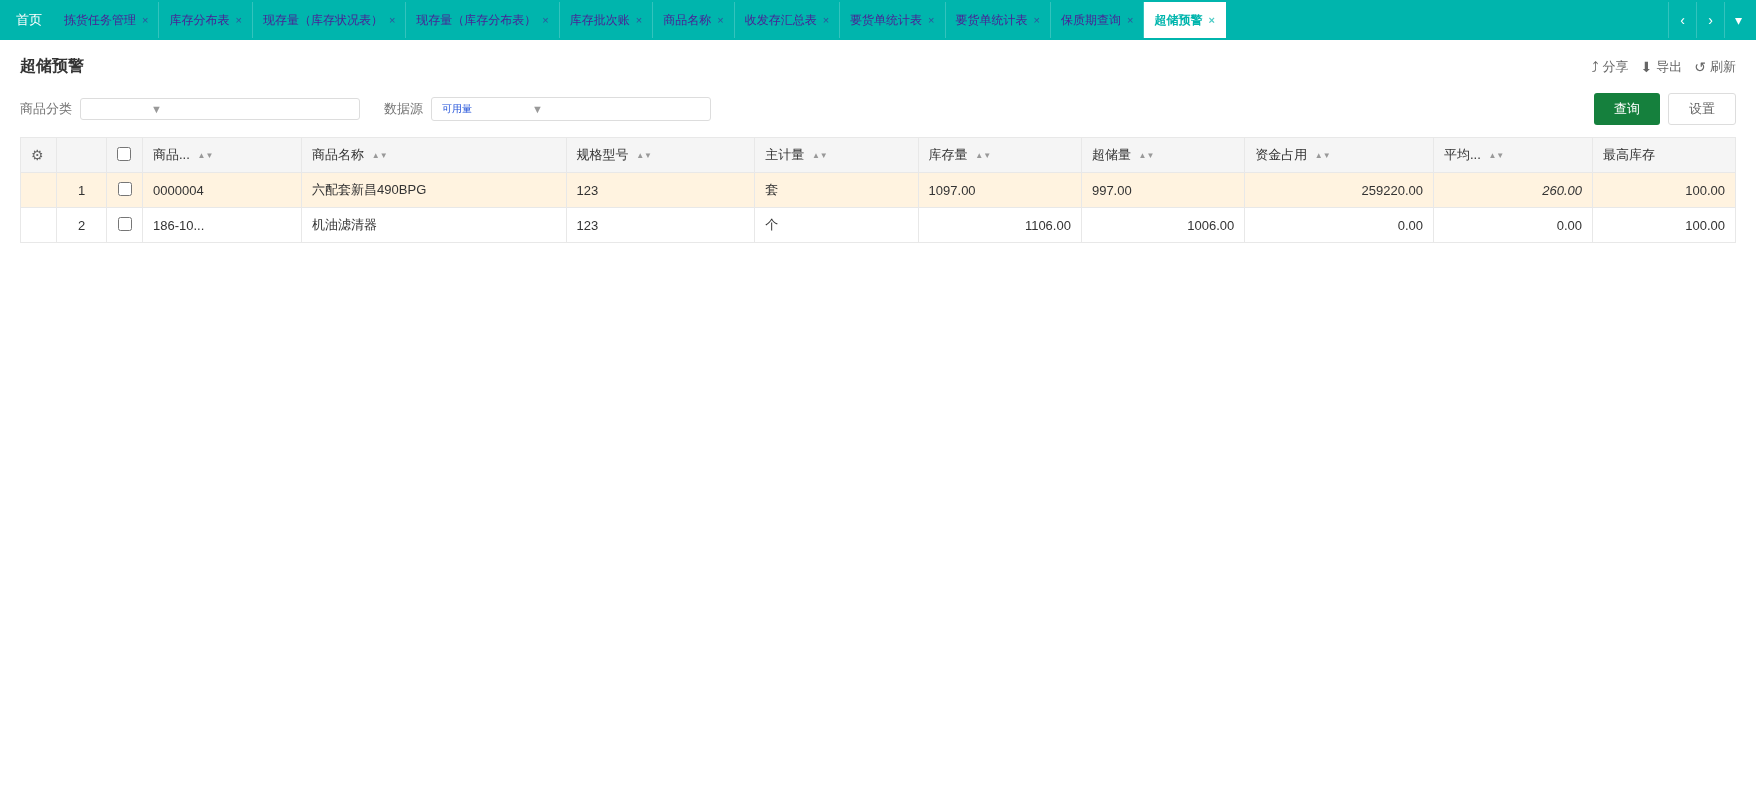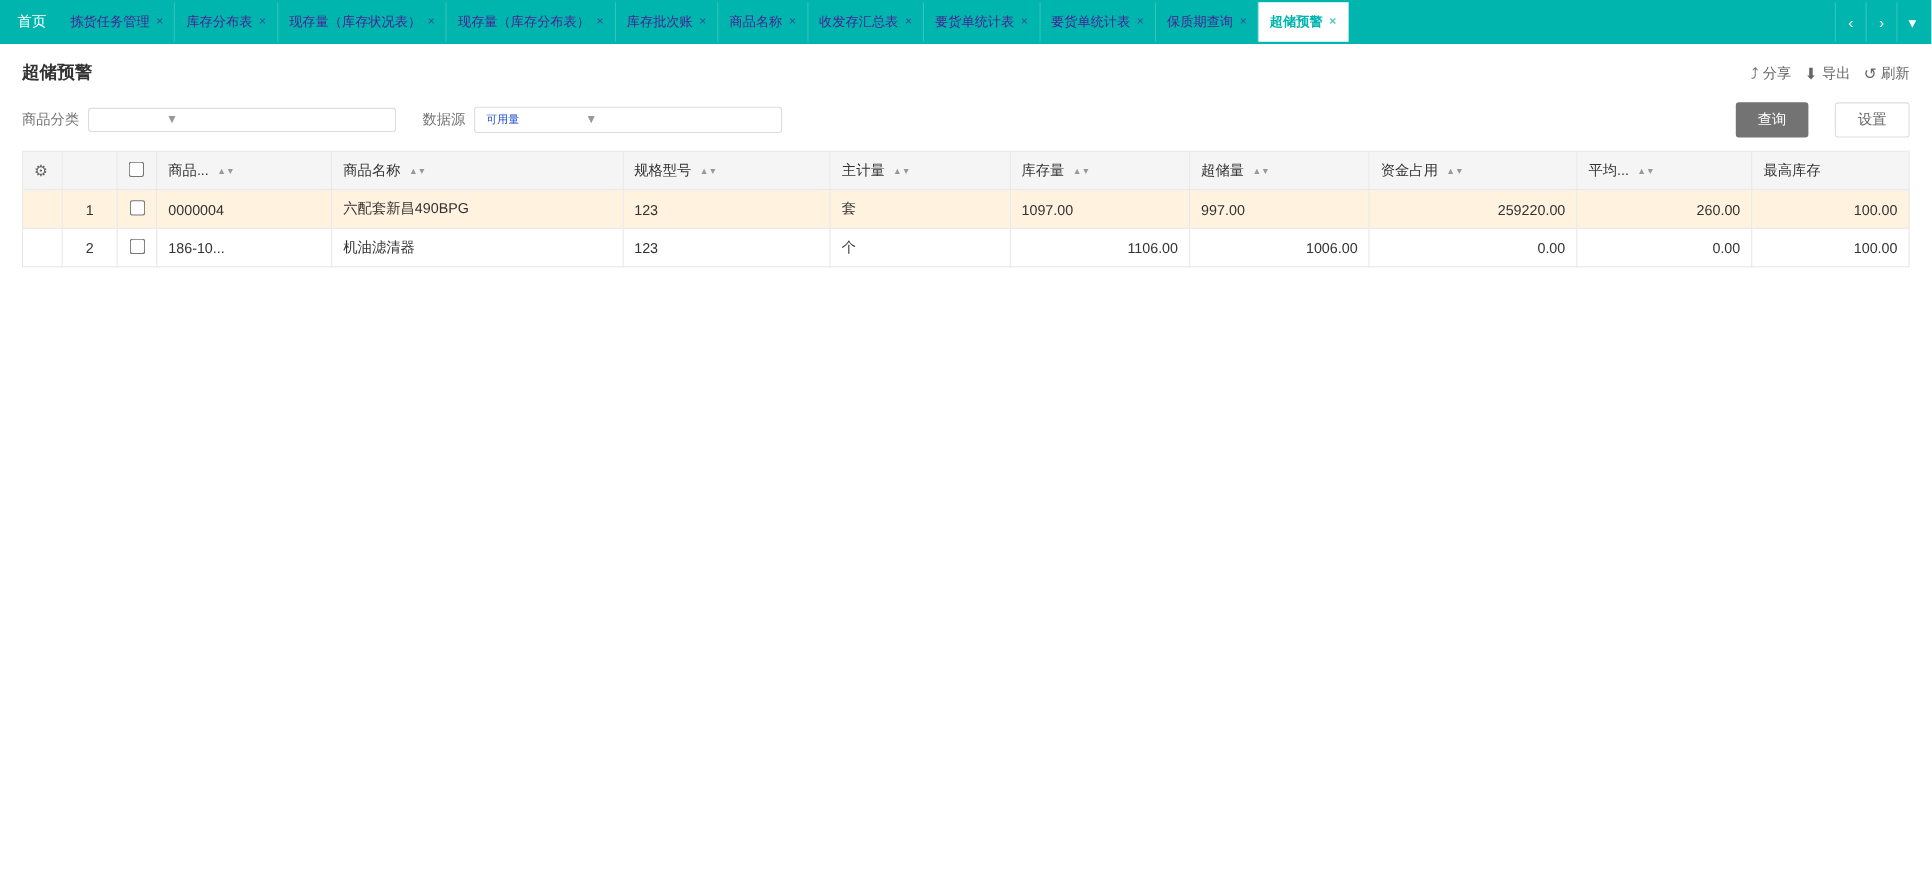--- a/index.html
+++ b/index.html
@@ -124,37 +124,36 @@
     }
     .filter-select-text { color: #1d4ed8; font-size: 10px; }
     .filter-select-arrow { color: #999; font-size: 11px; }
 
     .filter-actions {
       margin-left: auto;
       display: flex;
       gap: 8px;
     }
     .btn-query {
-      background: #737373;
+      background: #15803d;
       color: #fff;
       border: none;
       border-radius: 3px;
       padding: 6px 20px;
       font-size: 13px;
       cursor: pointer;
     }
     .btn-settings {
       background: #fff;
       color: #666;
       border: 1px solid #ddd;
       border-radius: 3px;
       padding: 6px 20px;
       font-size: 13px;
       cursor: pointer;
-      margin-left: 16px;
     }
 
     
     .data-table {
       width: 100%;
       border-collapse: collapse;
       font-size: 13px;
     }
     .data-table th {
       background: #f5f5f5;
@@ -344,21 +343,21 @@
       <td class="col-check">
         <input type="checkbox" style="">
       </td>
       <td>0000004</td>
       <td>六配套新昌490BPG</td>
       <td>123</td>
       <td>套</td>
       <td style="">1097.00</td>
       <td style="">997.00</td>
       <td style="text-align:right;">259220.00</td>
-      <td style="text-align:right;">260.00</td>
+      <td style="text-align:right;font-style:italic;">260.00</td>
       <td style="text-align:right;">100.00</td>
     </tr>
         <tr class="row-normal">
       <td class="col-settings"></td>
       <td class="col-seq">2</td>
       <td class="col-check">
         <input type="checkbox" style="">
       </td>
       <td>186-10...</td>
       <td>机油滤清器</td>

